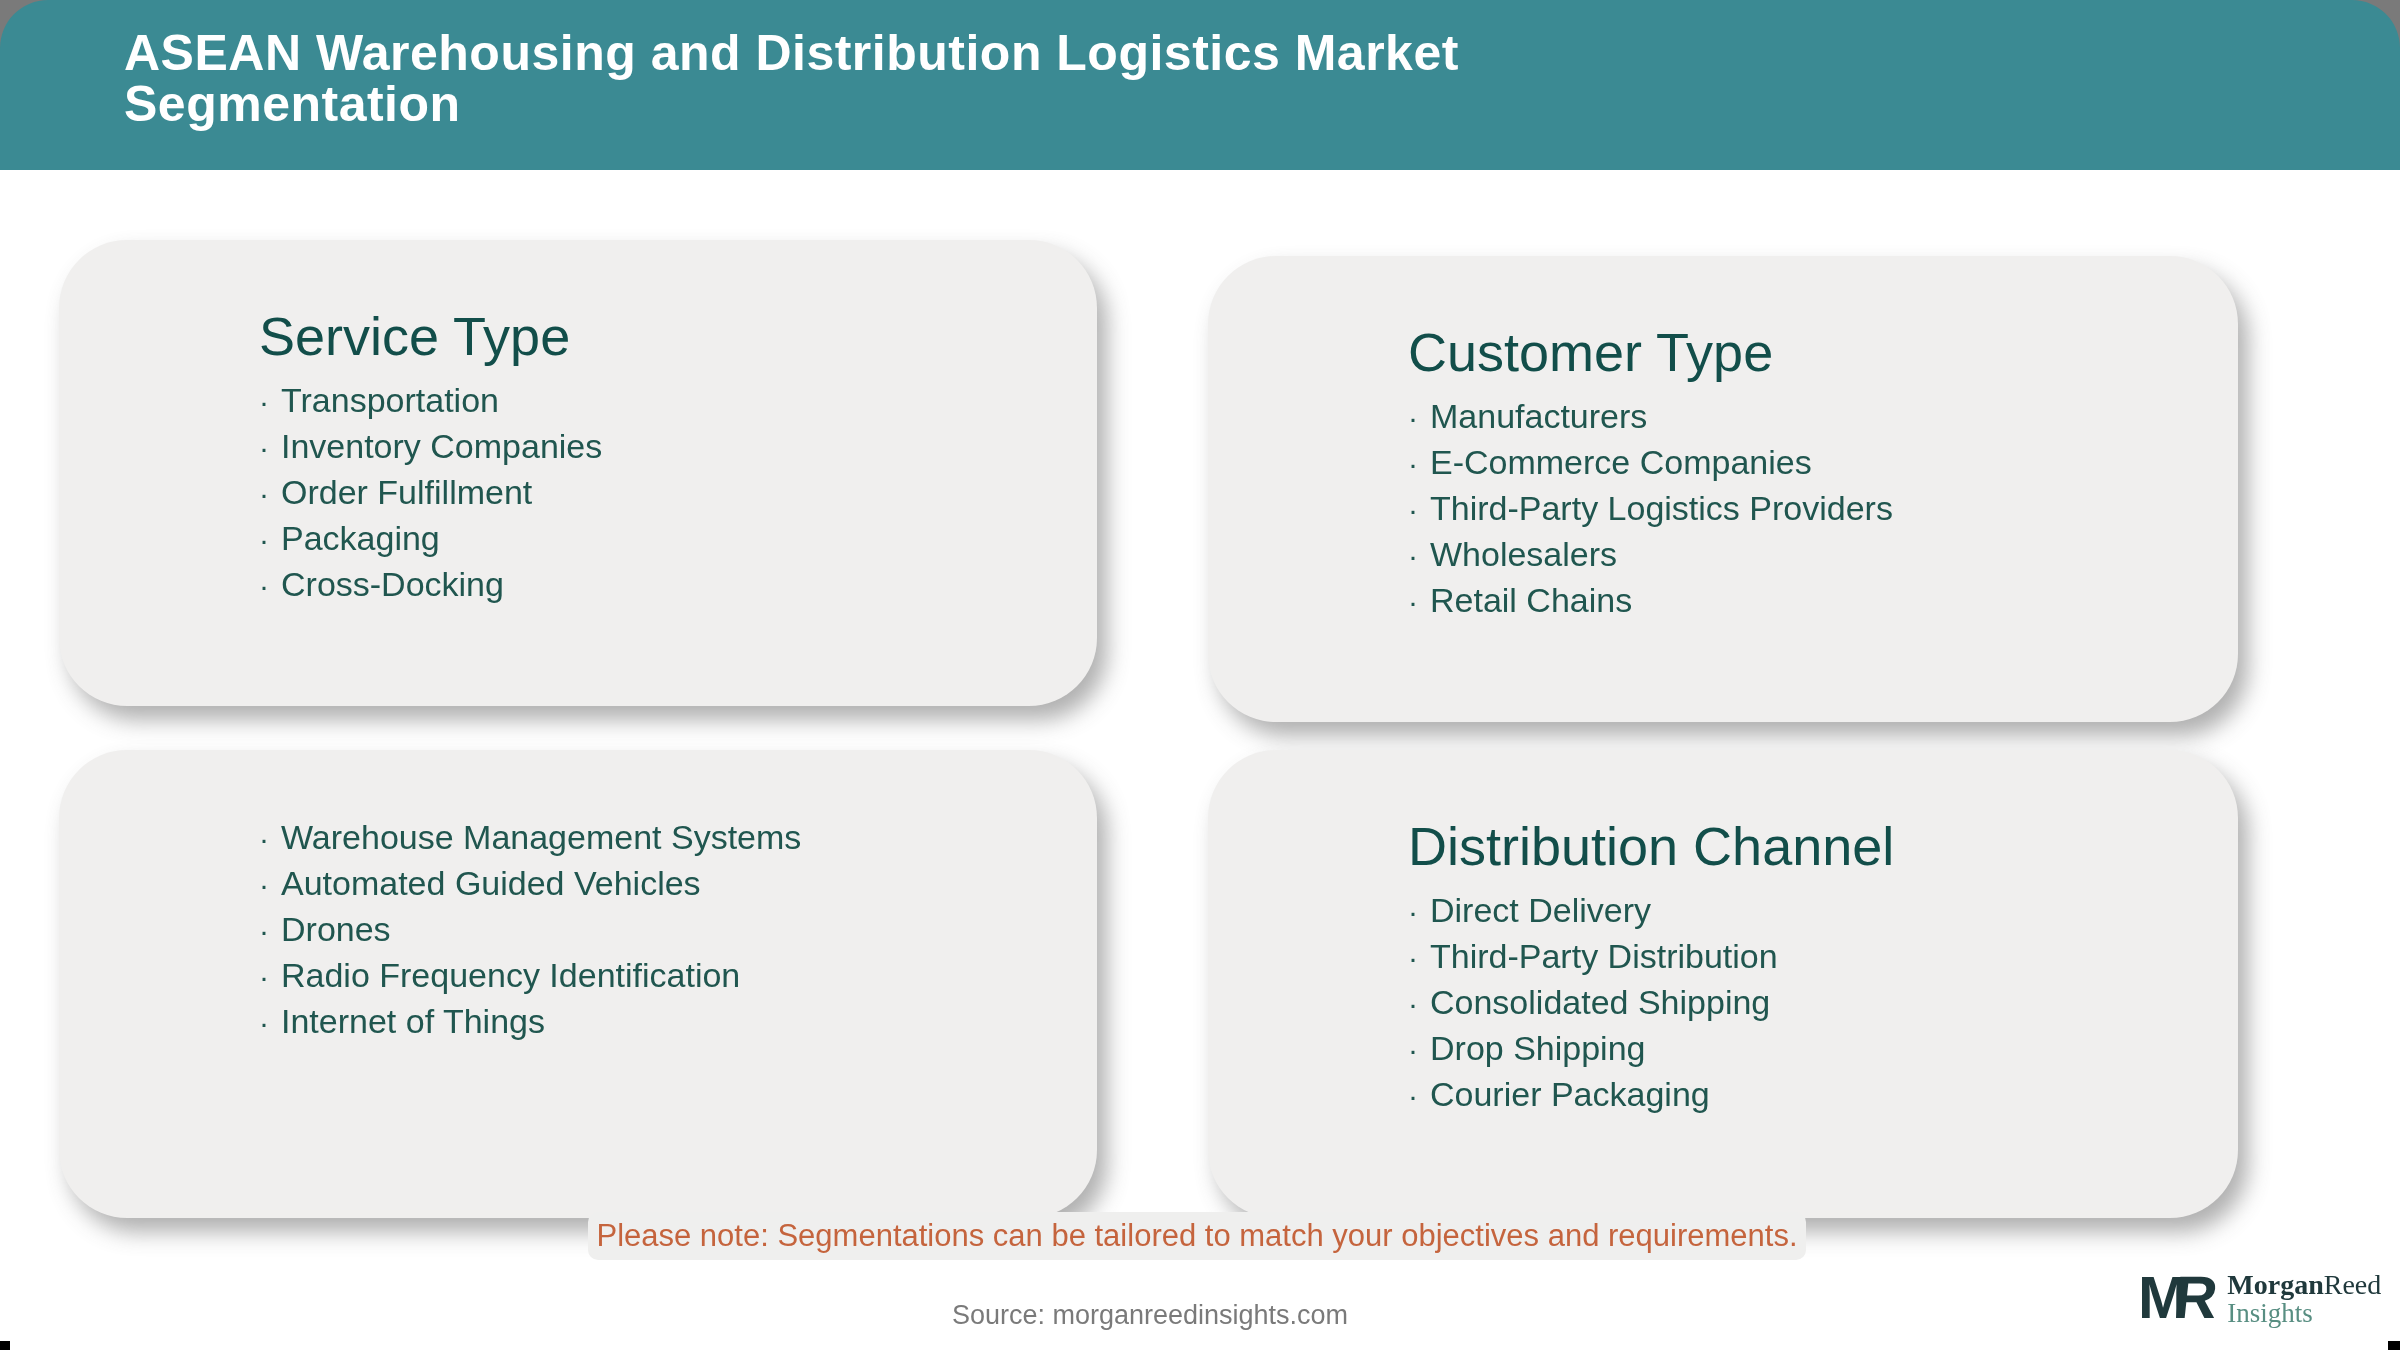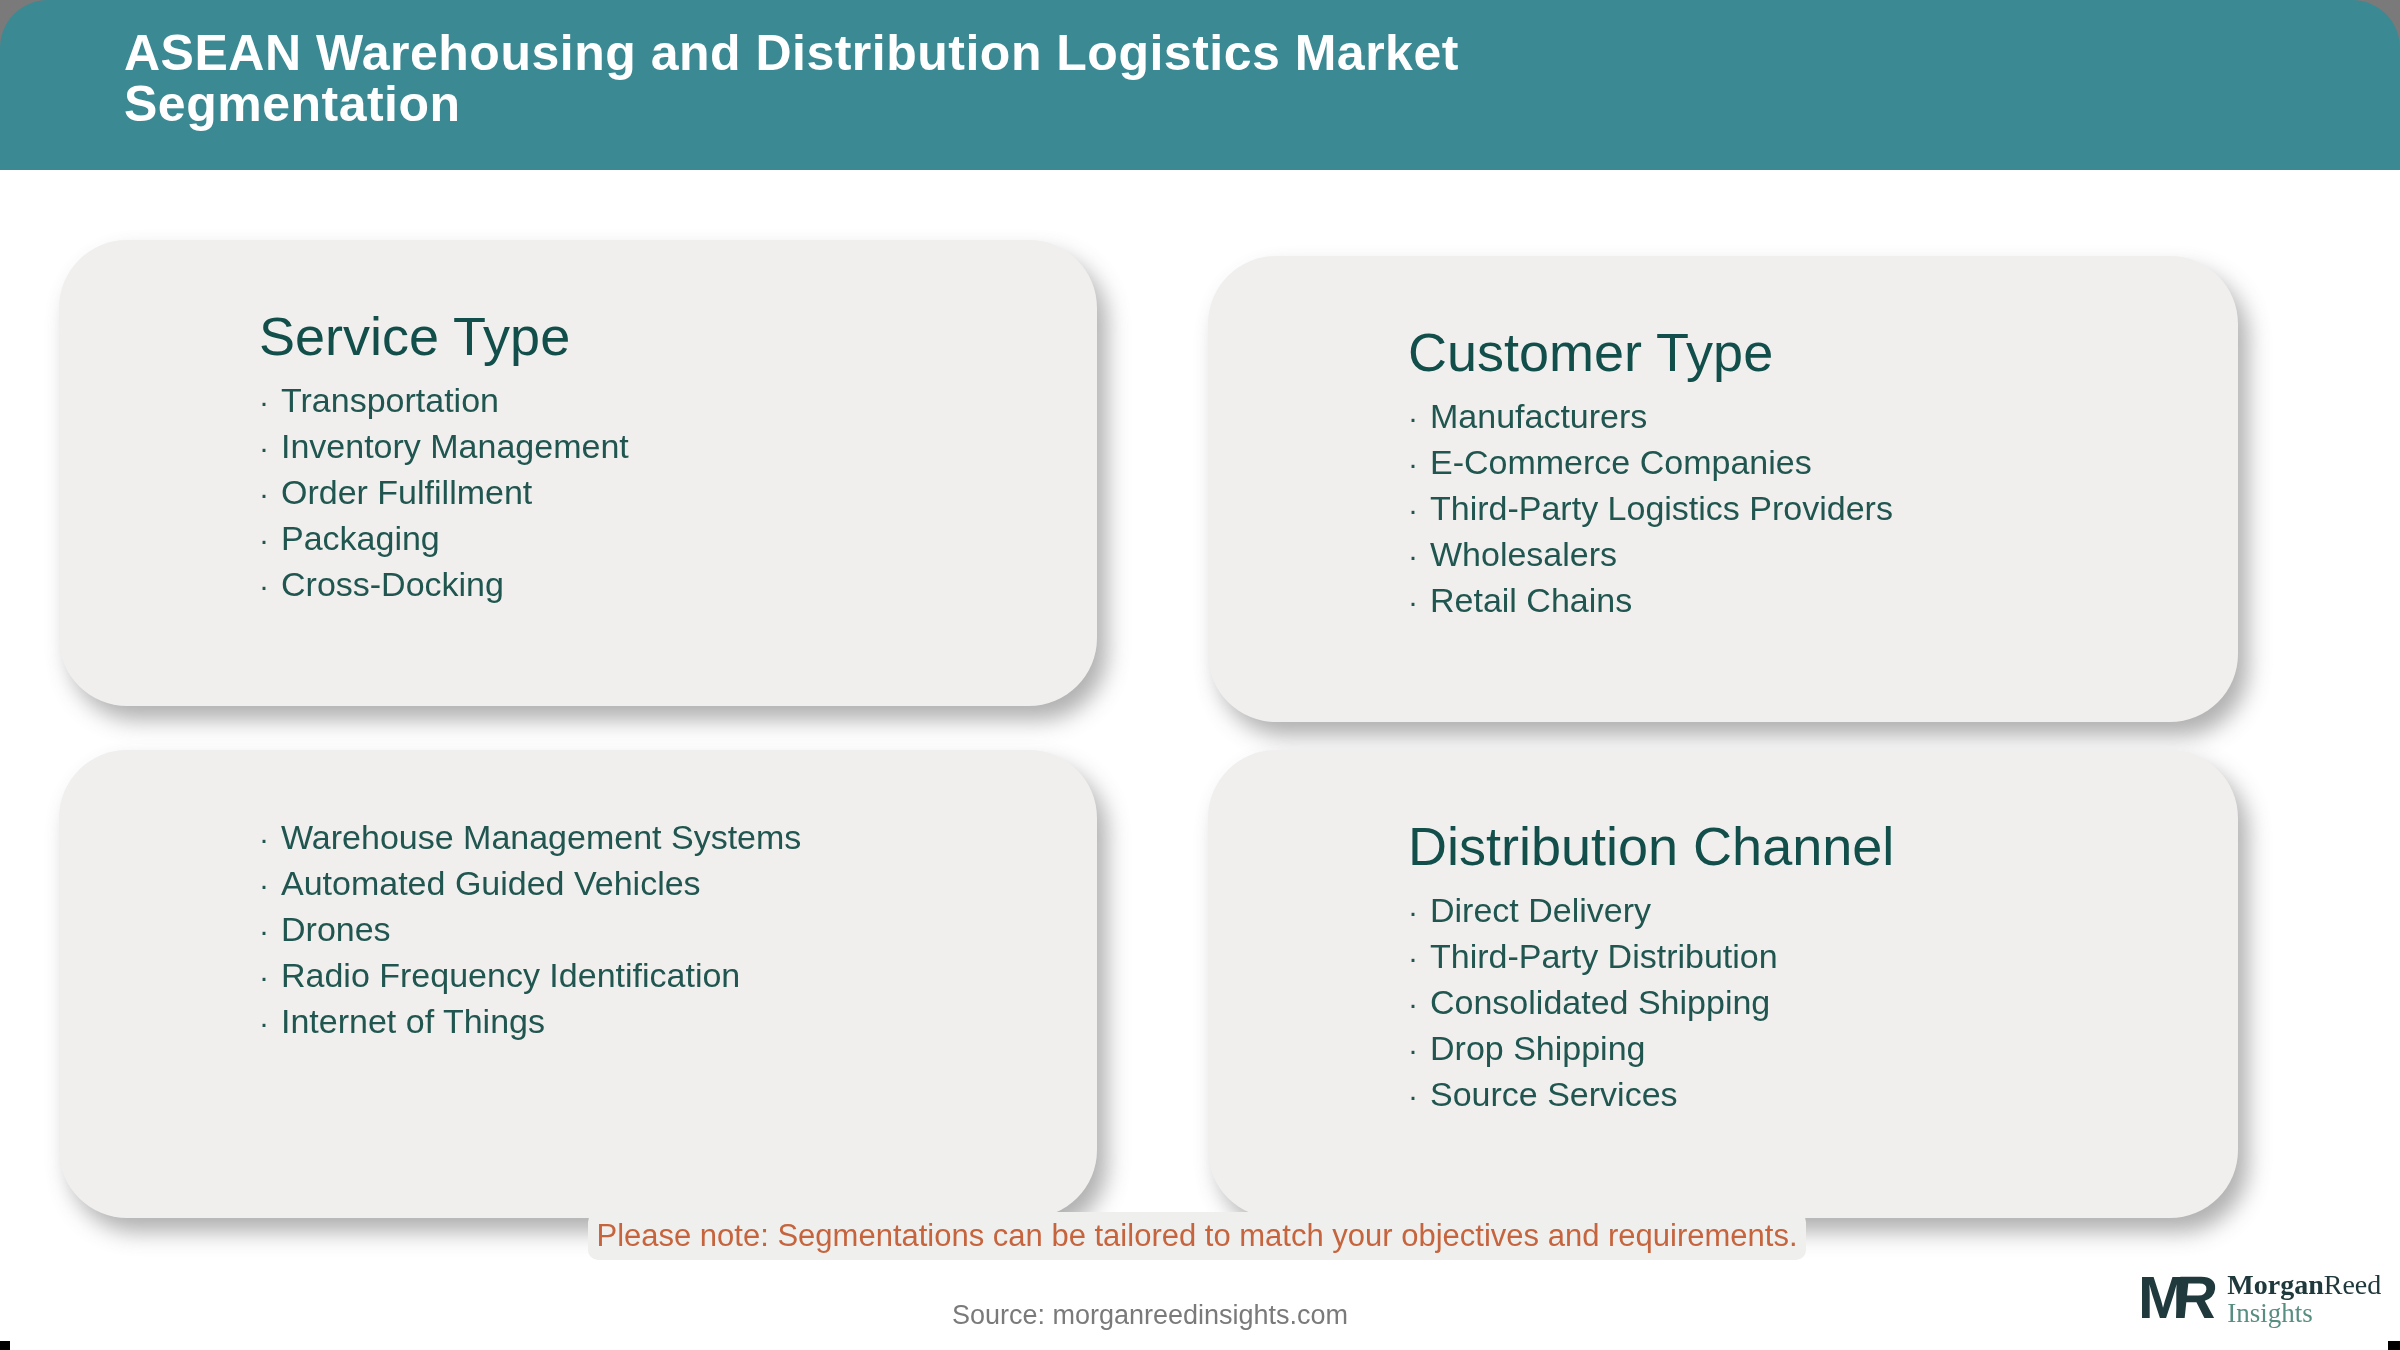--- a/index.html
+++ b/index.html
@@ -76,21 +76,21 @@
 
   <div class="card card--service">
     <div class="card-title">Service Type</div>
     <ul class="card-list">
         <li>
           <span class="bullet">·</span>
           <span class="item-text">Transportation</span>
         </li>
         <li>
           <span class="bullet">·</span>
-          <span class="item-text">Inventory Management</span>
+          <span class="item-text">Inventory Companies</span>
         </li>
         <li>
           <span class="bullet">·</span>
           <span class="item-text">Order Fulfillment</span>
         </li>
         <li>
           <span class="bullet">·</span>
           <span class="item-text">Packaging</span>
         </li>
         <li>
@@ -165,21 +165,21 @@
         <li>
           <span class="bullet">·</span>
           <span class="item-text">Consolidated Shipping</span>
         </li>
         <li>
           <span class="bullet">·</span>
           <span class="item-text">Drop Shipping</span>
         </li>
         <li>
           <span class="bullet">·</span>
-          <span class="item-text">Source Services</span>
+          <span class="item-text">Courier Packaging</span>
         </li>
       </ul>
   </div>
 
   <div class="note-banner">
     <span class="note-text">Please note: Segmentations can be tailored to match your objectives and requirements.</span>
   </div>
 
   <div class="source-text">Source: morganreedinsights.com</div>
 

